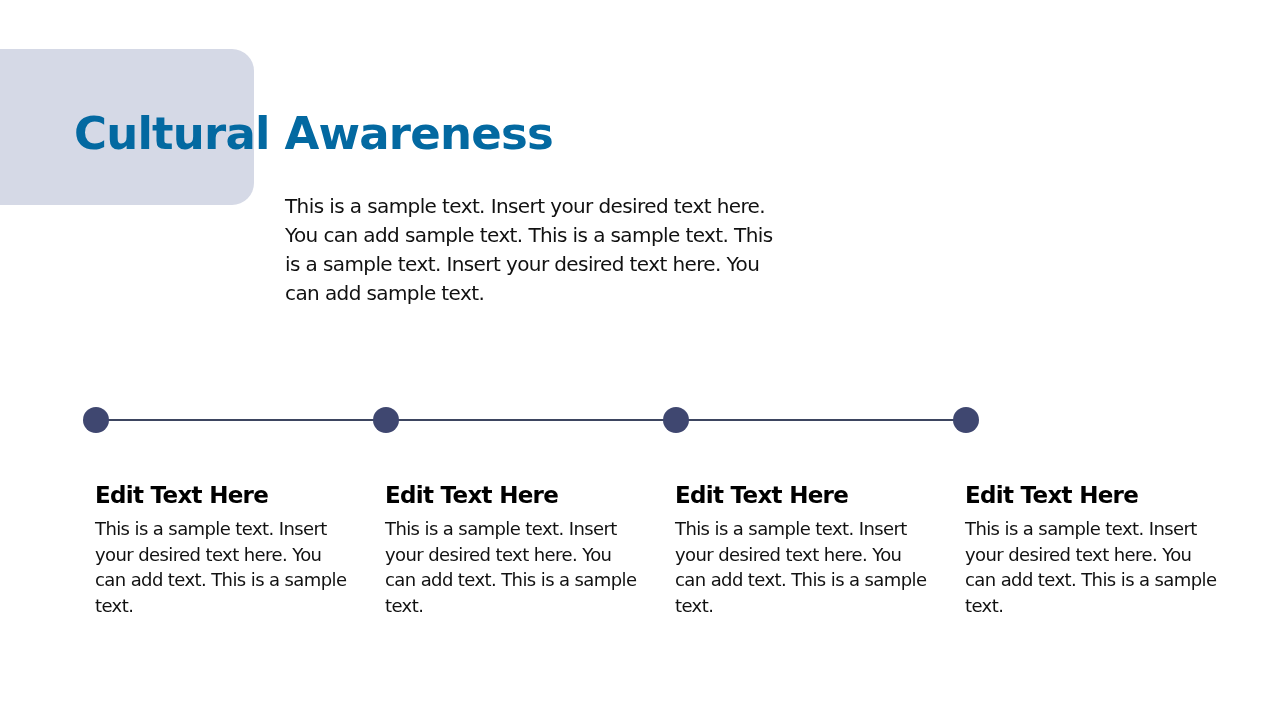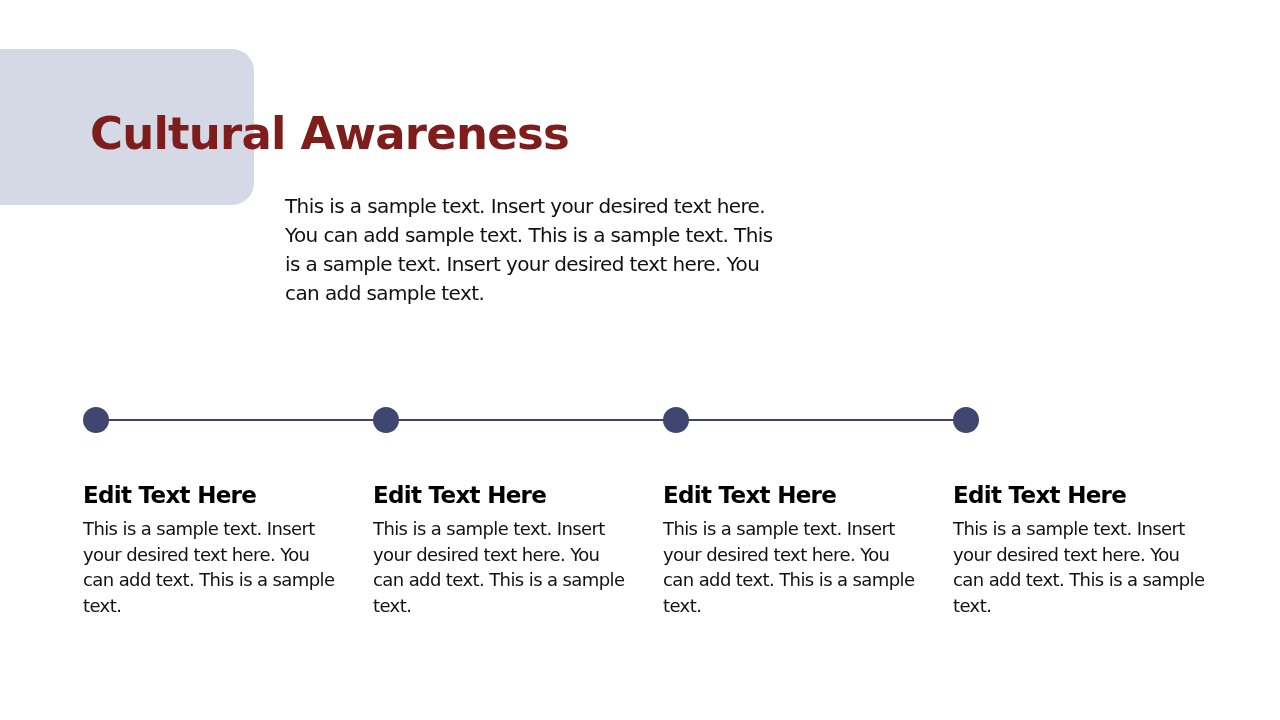--- a/index.html
+++ b/index.html
@@ -6,40 +6,40 @@
     body {
       width: 1280px; height: 720px; position: relative; overflow: hidden;
       font-family: "DejaVu Sans", "Liberation Sans", sans-serif;
       color: #0d0d0d;
     }
     .accent-block {
       position: absolute; left: 0; top: 49px; width: 254px; height: 156px;
       background: #d5d9e6; border-radius: 0 22px 22px 0;
     }
     .title {
-      position: absolute; left: 90px; top: 102px; margin: 0;
+      position: absolute; left: 74px; top: 102px; margin: 0;
       font-family: "DejaVu Sans", sans-serif; font-weight: bold;
-      font-size: 45px; letter-spacing: -0.8px; line-height: 64px; color: #7f1d1d;
+      font-size: 45px; letter-spacing: -0.8px; line-height: 64px; color: #0369a1;
       white-space: nowrap;
     }
     .intro {
       position: absolute; left: 285px; top: 192px; width: 490px; margin: 0;
       font-family: "DejaVu Sans", sans-serif; font-size: 20px; line-height: 29px;
       letter-spacing: -0.6px; color: #111;
     }
     .timeline-line {
       position: absolute; left: 95px; top: 419px; width: 871px; height: 2px;
       background: #3d4560;
     }
     .dot {
       position: absolute; top: 407px; width: 26px; height: 26px; border-radius: 50%;
       background: #3f4770;
     }
     .step {
-      position: absolute; top: 478px; width: 260px;
+      position: absolute; top: 478px; width: 260px; margin-left: 12px;
     }
     .step-title {
       margin: 0; font-family: "DejaVu Sans", sans-serif; font-weight: bold;
       font-size: 23px; line-height: 34px; letter-spacing: -0.7px; color: #000;
       white-space: nowrap;
     }
     .step-body {
       margin: 4px 0 0 0; font-family: "DejaVu Sans", sans-serif; font-size: 18px;
       line-height: 25.5px; letter-spacing: -0.6px; color: #111;
     }

